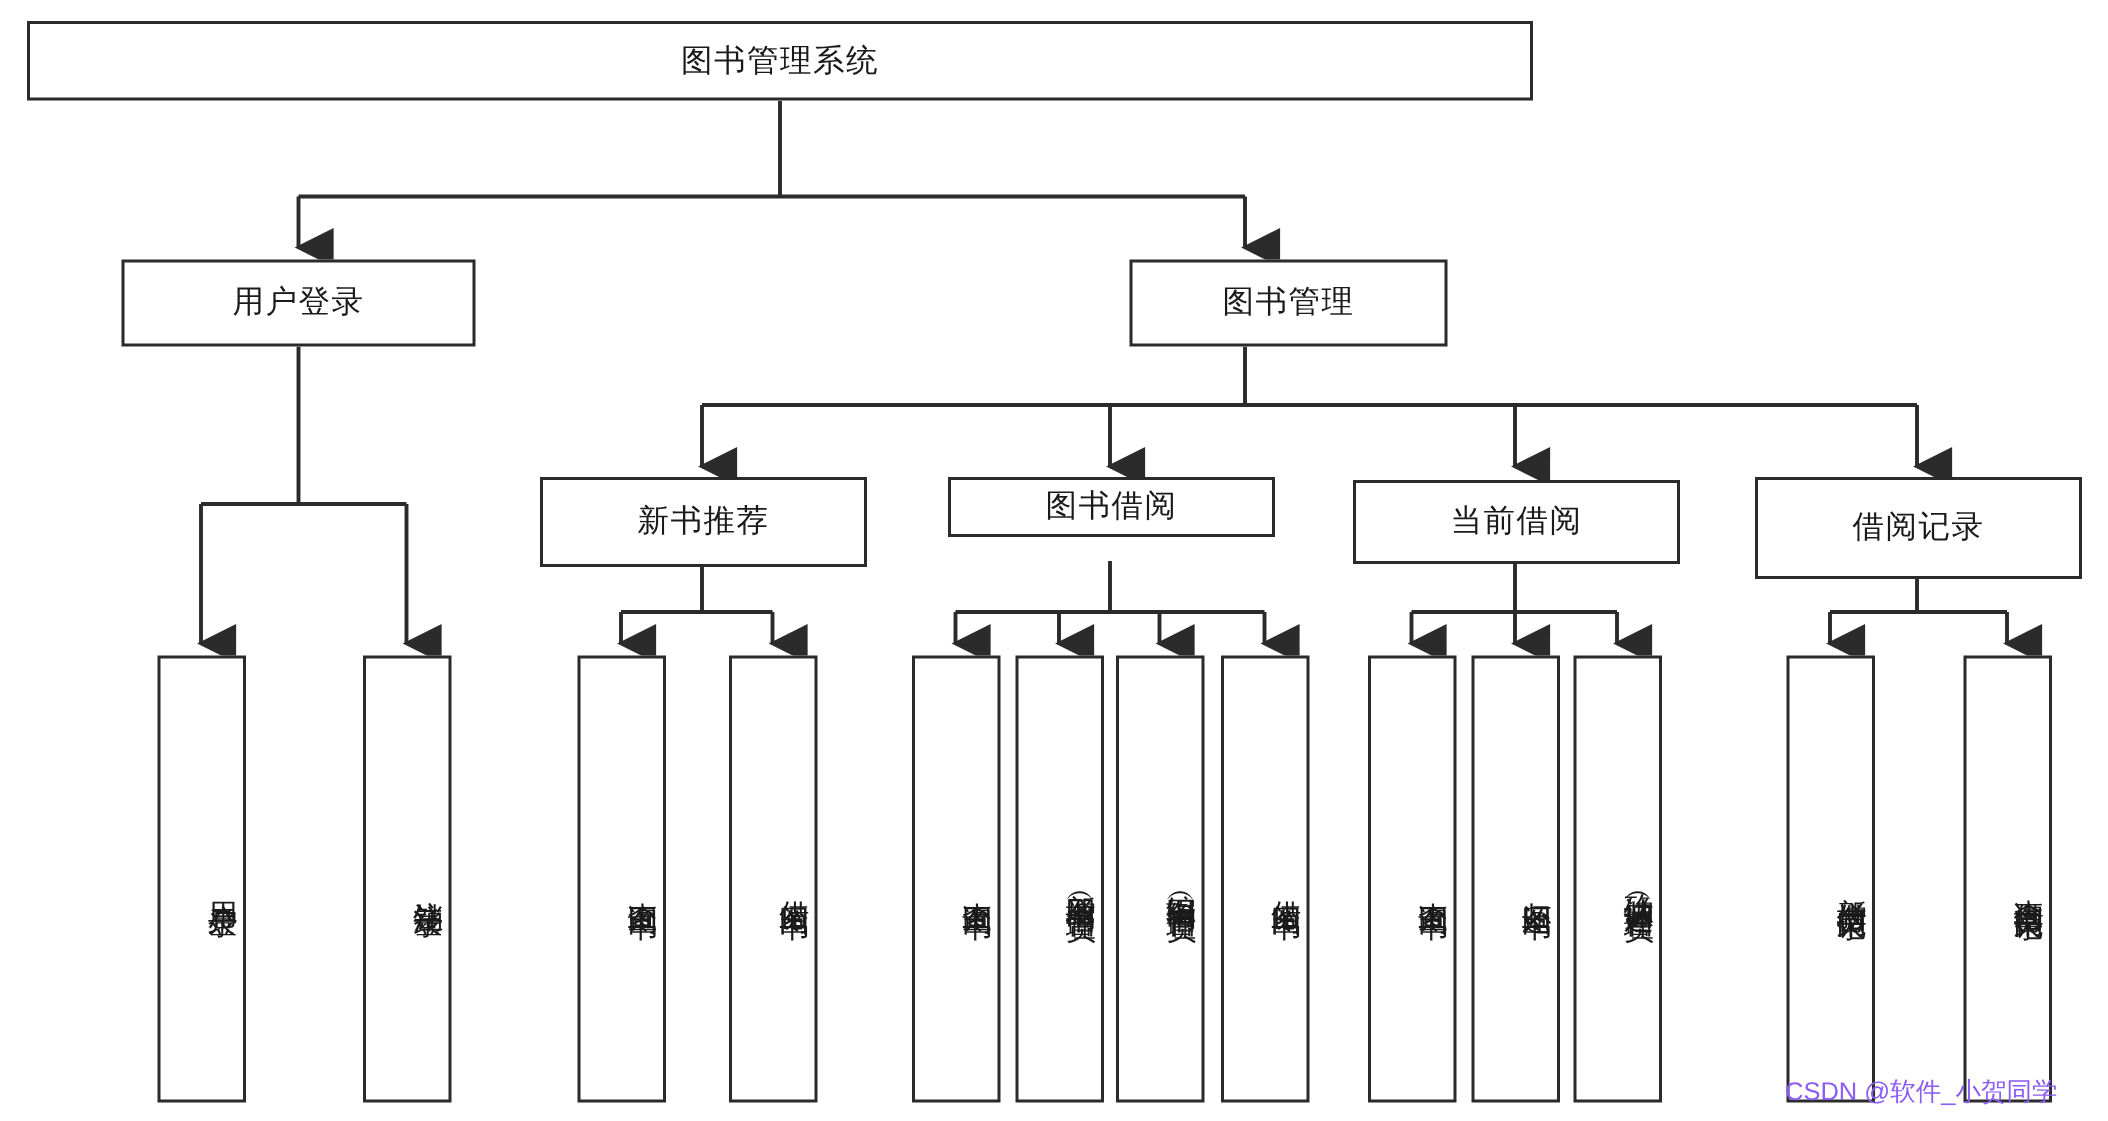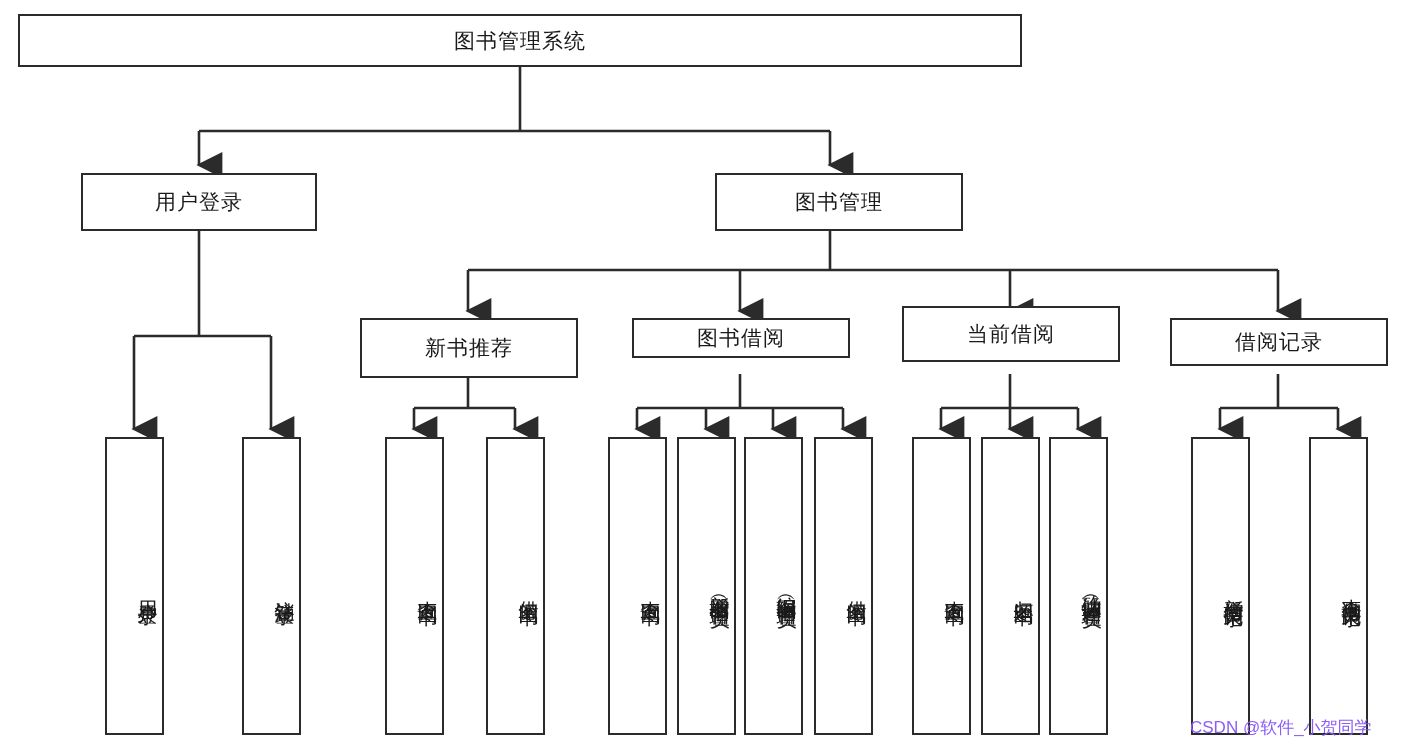--- a/index.html
+++ b/index.html
@@ -124,34 +124,34 @@
     </g>
   </svg>
 
   <div class="node horiz root" style="left:18px; top:14px; width:1004px; height:53px;">
     <span>图书管理系统</span>
   </div>
 
   <div class="node horiz" style="left:81px; top:173px; width:236px; height:58px;">
     <span>用户登录</span>
   </div>
-  <div class="node horiz" style="left:715px; top:173px; width:248px; height:58px;">
+  <div class="node horiz" style="left:753px; top:173px; width:212px; height:58px;">
     <span>图书管理</span>
   </div>
 
   <div class="node horiz" style="left:360px; top:318px; width:218px; height:60px;">
     <span>新书推荐</span>
   </div>
   <div class="node horiz" style="left:632px; top:318px; width:218px; height:40px;">
     <span>图书借阅</span>
   </div>
-  <div class="node horiz" style="left:902px; top:306px; width:218px; height:56px;">
+  <div class="node horiz" style="left:902px; top:320px; width:218px; height:56px;font-family:Liberation Serif, serif;">
     <span>当前借阅</span>
   </div>
-  <div class="node horiz" style="left:1170px; top:318px; width:218px; height:48px;">
+  <div class="node horiz" style="left:1170px; top:318px; width:218px; height:68px;">
     <span>借阅记录</span>
   </div>
 
   <div class="node vert" style="left:105px; top:437px; width:59px; height:298px;">
     <span class="vtext">用户登录</span>
   </div>
   <div class="node vert" style="left:242px; top:437px; width:59px; height:298px;">
     <span class="vtext">注销登录</span>
   </div>
 

